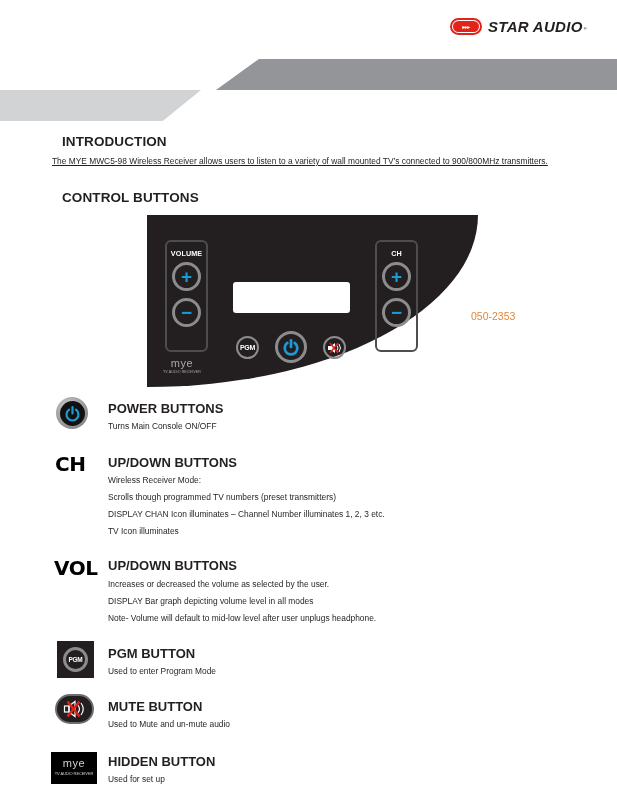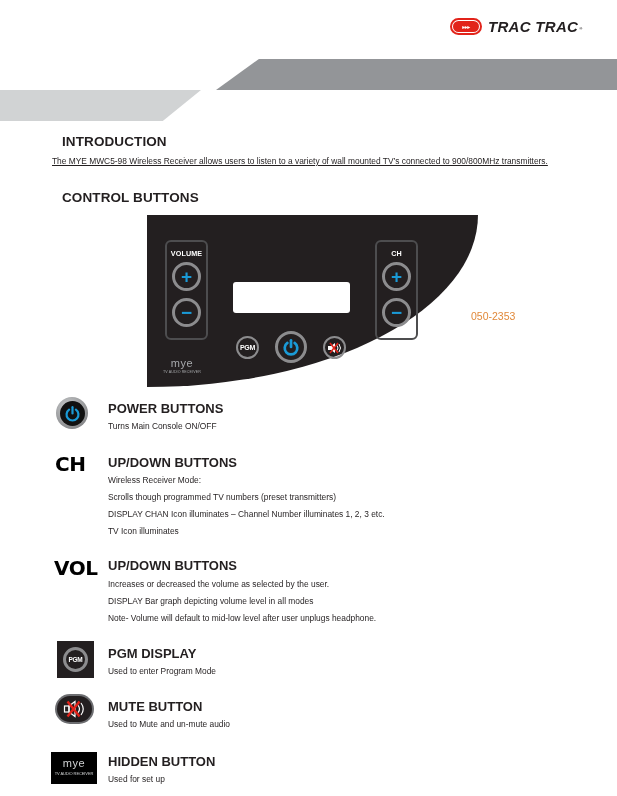--- a/index.html
+++ b/index.html
@@ -20,21 +20,21 @@
                 clip-path: polygon(0 0, 100% 0, 81% 100%, 0 100%); }
 
   
   .h2 { position: absolute; left: 62px; font-size: 13.5px; font-weight: bold; color: #231f20; letter-spacing: 0.1px; }
   .intro-text { position: absolute; left: 52px; top: 155px; width: 520px; font-size: 8.4px; line-height: 13px; color: #231f20; text-decoration: underline; }
 
   
   .panel { position: absolute; left: 147px; top: 215px; width: 331px; height: 172px; background: #231f20;
            border-radius: 0 0 100% 0 / 0 0 100% 0;
            clip-path: path('M0 0 H331 V40 C331 120 290 168 200 172 H0 Z'); }
-  .btn-group { position: absolute; width: 43px; height: 100px; border: 2px solid #4d4d4f; border-radius: 6px; }
+  .btn-group { position: absolute; width: 43px; height: 112px; border: 2px solid #4d4d4f; border-radius: 6px; }
   .btn-group-label { position: absolute; top: 7px; left: 0; right: 0; text-align: center; color: #ffffff; font-size: 7.2px; font-weight: bold; letter-spacing: 0.1px; }
   .round-btn { position: absolute; width: 29px; height: 29px; border: 3px solid #8c8c8e; border-radius: 50%; left: 5px; display: flex; align-items: center; justify-content: center; color: #1a9ad6; font-size: 19px; font-weight: bold; line-height: 1; }
   .lcd { position: absolute; left: 86px; top: 67px; width: 117px; height: 31px; background: #ffffff; border-radius: 3px; }
   .small-btn { position: absolute; border: 2px solid #8c8c8e; border-radius: 50%; display: flex; align-items: center; justify-content: center; }
   .pgm-glyph { color: #ffffff; font-size: 7px; font-weight: bold; letter-spacing: -0.3px; }
   .mye-logo { position: absolute; left: 16px; top: 143px; text-align: center; color: #a7a9ac; }
   .mye-word { font-size: 11px; letter-spacing: 0.5px; line-height: 1; }
   .mye-sub { font-size: 3.6px; letter-spacing: 0.1px; margin-top: 1px; }
   .part-no { position: absolute; left: 471px; top: 310px; font-size: 10.5px; color: #e1893a; }
 
@@ -45,21 +45,21 @@
   .feature-desc { position: absolute; left: 108px; font-size: 8.4px; color: #231f20; line-height: 17px; }
   .big-label { font-weight: 900; font-size: 20px; color: #000; letter-spacing: -0.5px; font-family: "DejaVu Sans", sans-serif; }
 </style>
 </head>
 <body>
 
 <div class="logo">
   <div class="logo-badge">
     <div class="logo-badge-inner">▸▸▸</div>
   </div>
-  <span class="logo-text"><span>TRAC TRAC</span><span class="logo-reg">®</span></span>
+  <span class="logo-text"><span>STAR AUDIO</span><span class="logo-reg">®</span></span>
 </div>
 
 <div class="band-dark"></div>
 <div class="band-light"></div>
 
 <div class="h2" style="top:134px;">INTRODUCTION</div>
 <div class="intro-text">The MYE MWC5-98 Wireless Receiver allows users to listen to a variety of wall mounted TV’s connected to 900/800MHz transmitters.</div>
 
 <div class="h2" style="top:190px;">CONTROL BUTTONS</div>
 
@@ -144,21 +144,21 @@
   <div class="feature-desc" style="top:38px;">DISPLAY  Bar graph depicting volume level in all modes</div>
   <div class="feature-desc" style="top:55px;">Note- Volume will default to mid-low level after user unplugs headphone.</div>
 </div>
 
 <div class="feature" style="top:641px;">
   <div class="feature-icon" style="left:57px; top:0; width:37px; height:37px; background:#231f20; display:flex; align-items:center; justify-content:center;">
     <div style="width:25px; height:25px; border-radius:50%; border:3px solid #8c8c8e; display:flex; align-items:center; justify-content:center;">
       <span class="pgm-glyph" style="font-size:6.5px;">PGM</span>
     </div>
   </div>
-  <div class="feature-title" style="top:5px;">PGM DISPLAY</div>
+  <div class="feature-title" style="top:5px;">PGM BUTTON</div>
   <div class="feature-desc" style="top:22px;">Used to enter Program Mode</div>
 </div>
 
 <div class="feature" style="top:694px;">
   <div class="feature-icon" style="left:55px; top:0; width:39px; height:30px; border-radius:15px; background:#6d6e71; display:flex; align-items:center; justify-content:center;">
     <div style="width:35px; height:26px; border-radius:13px; background:#231f20; display:flex; align-items:center; justify-content:center;">
       <svg width="24" height="18" viewBox="0 0 16 12">
         <rect x="1" y="4" width="3" height="4" fill="none" stroke="#fff" stroke-width="0.8"></rect>
         <polygon points="4,4 8,1 8,11 4,8" fill="none" stroke="#fff" stroke-width="0.8"></polygon>
         <path d="M10 3.5 Q12 6 10 8.5" stroke="#fff" stroke-width="0.8" fill="none"></path>

